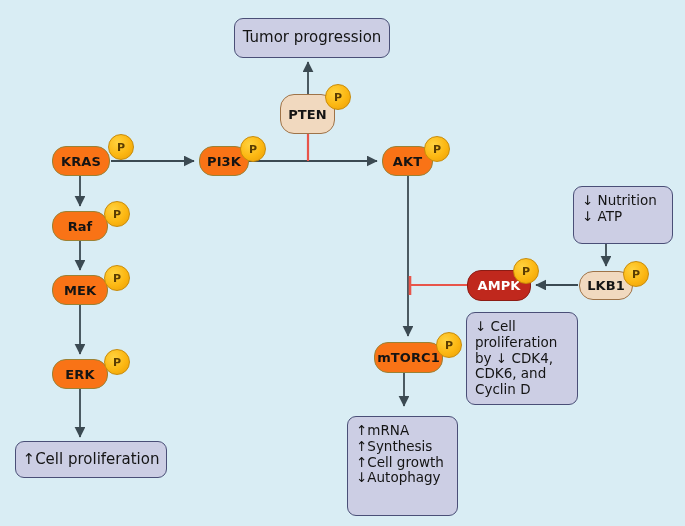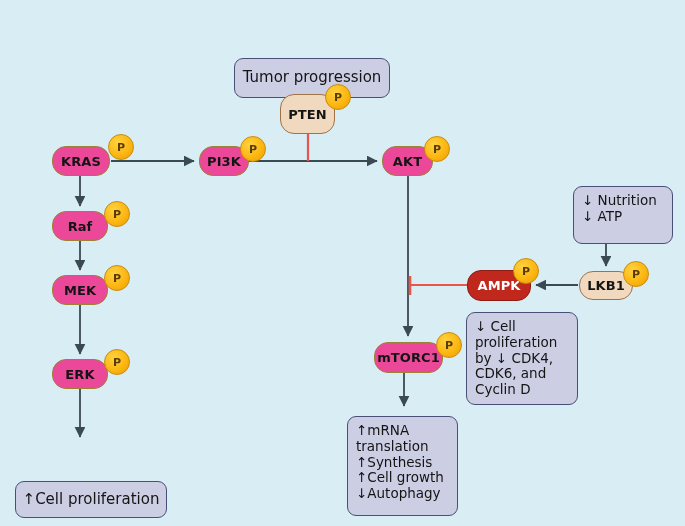--- a/index.html
+++ b/index.html
@@ -23,21 +23,21 @@
   }
   
   .node {
     position: absolute;
     box-sizing: border-box;
     display: flex;
     align-items: center;
     justify-content: center;
     border-radius: 14px;
     border: 1.6px solid #9a8235;
-    background: #ec4899;
+    background: #f97316;
     color: #141414;
     font-weight: bold;
     font-size: 13px;
     letter-spacing: .1px;
     white-space: nowrap;
     z-index: 3;
   }
   .node.tan {
     background: #f1d9bf;
     border-color: #9e7348;
@@ -78,21 +78,20 @@
     z-index: 3;
     font-family: "DejaVu Sans", sans-serif;
   }
   .obox.centered {
     display: flex;
     align-items: center;
     justify-content: center;
     padding: 4px 10px;
     font-size: 15px;
     white-space: nowrap;
-    margin-top: 40px;
   }
   .obox .ln { display: block; }
 </style>
 </head>
 <body>
 
 <div id="canvas">
 
   <svg id="edges" viewBox="0 0 685 526">
     <defs>
@@ -172,21 +171,20 @@
   <div class="obox" style="left:466px; top:312px; width:112px; height:93px;">
     <span class="ln">↓ Cell</span>
     <span class="ln">proliferation</span>
     <span class="ln">by  ↓ CDK4,</span>
     <span class="ln">CDK6, and</span>
     <span class="ln">Cyclin D</span>
   </div>
 
   <div class="obox" style="left:347px; top:416px; width:111px; height:100px;">
     <span class="ln">↑mRNA</span>
-    <span class="ln">translation</span>
     <span class="ln">↑Synthesis</span>
     <span class="ln">↑Cell growth</span>
     <span class="ln">↓Autophagy</span>
   </div>
 
   <div class="node" style="left:52px; top:146px; width:58px; height:30px;">
     <span>KRAS</span>
   </div>
   <div class="pbadge" style="left:108px; top:134px;">
     <span>P</span>

